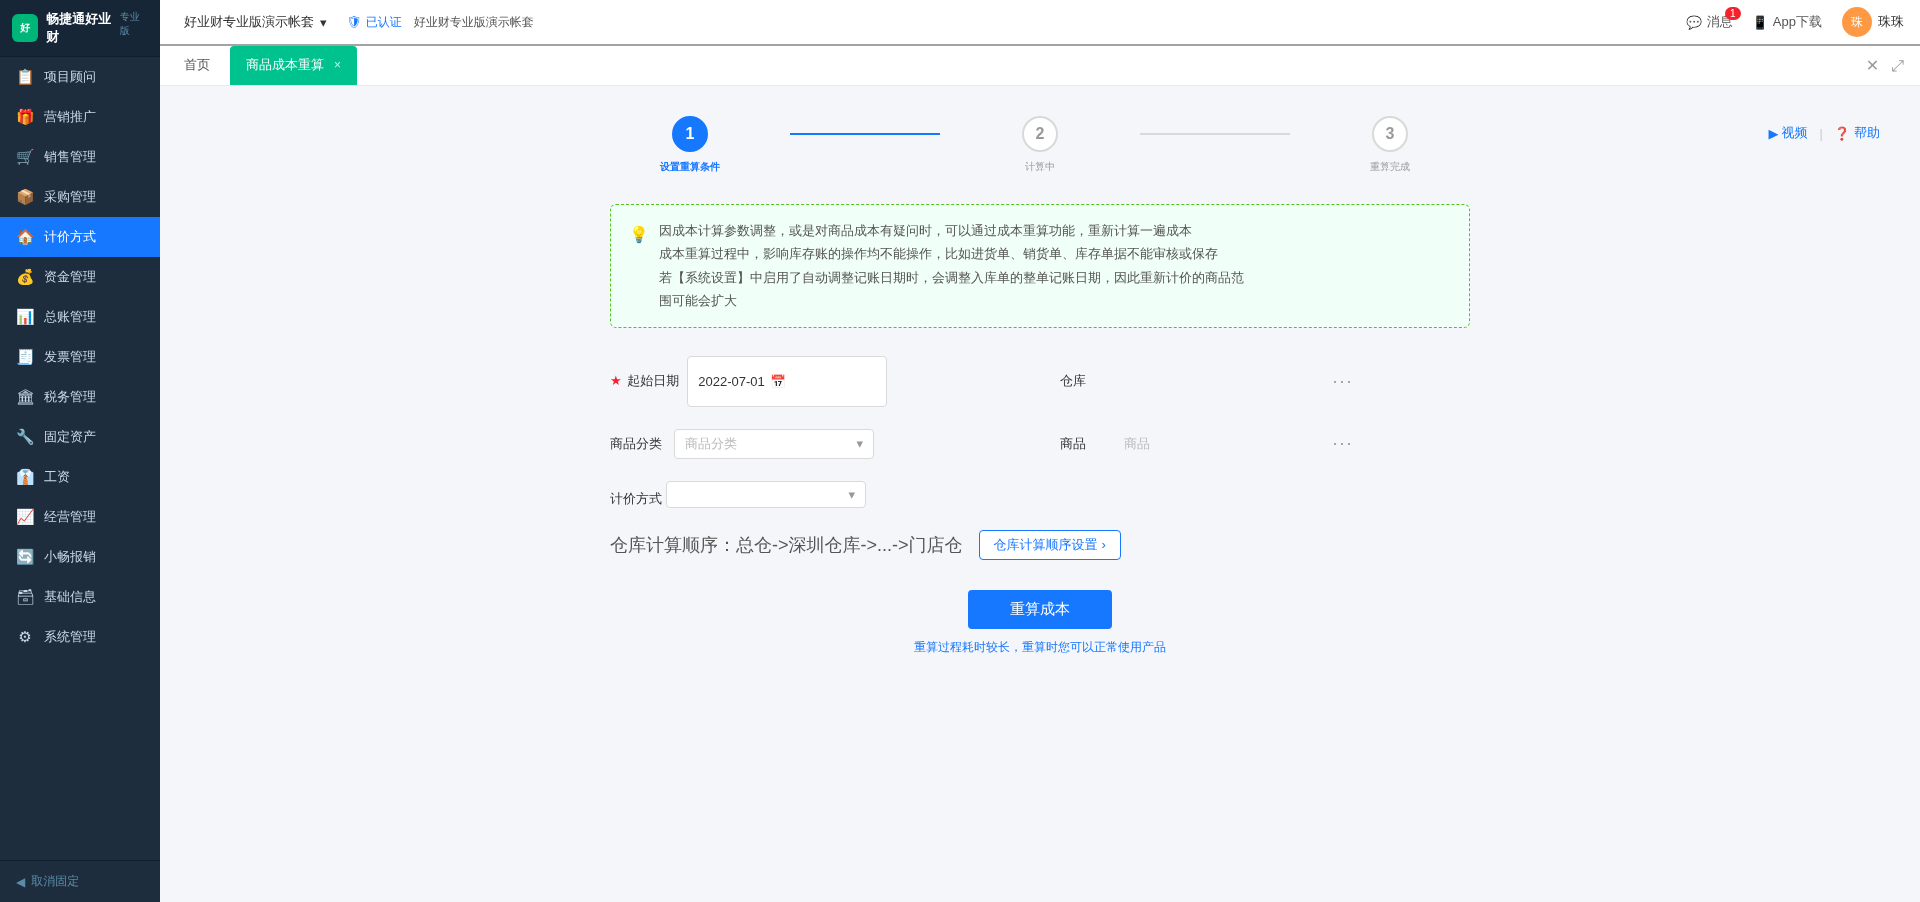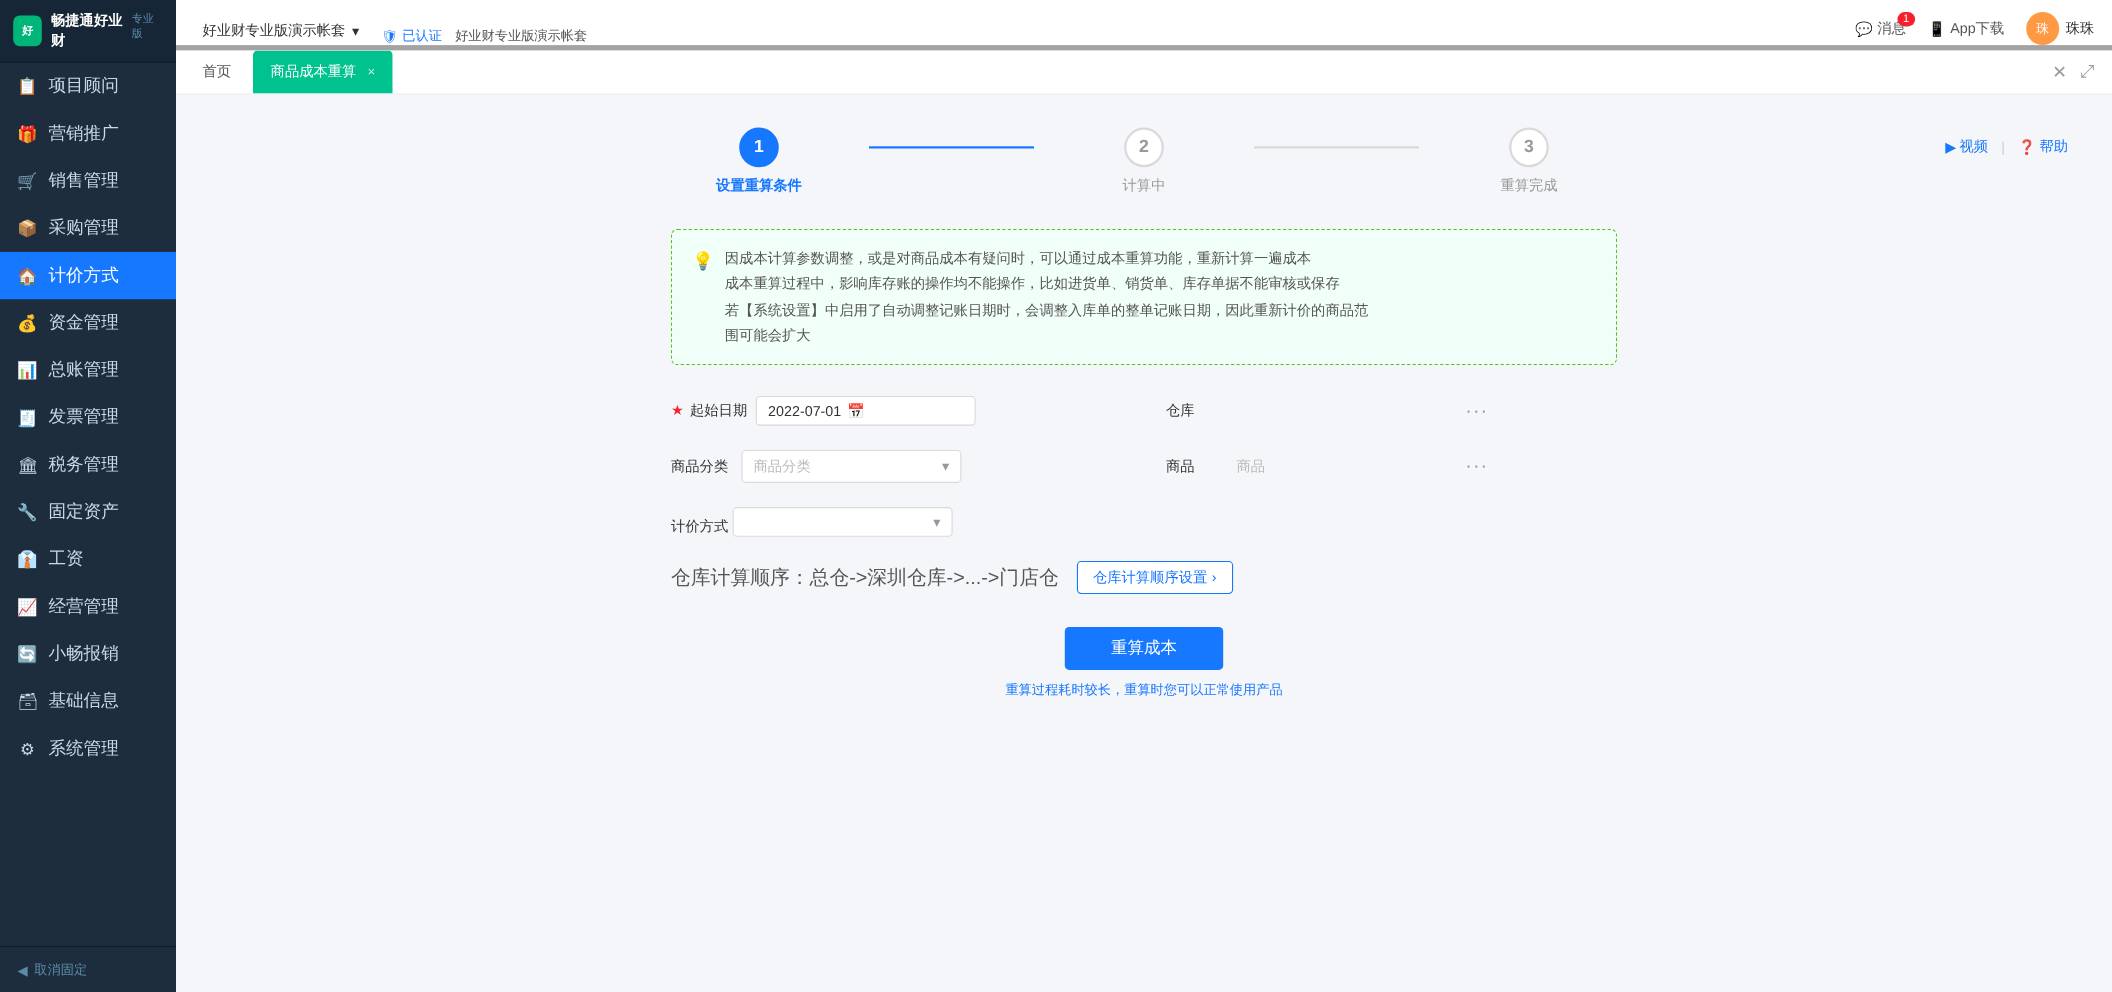--- a/index.html
+++ b/index.html
@@ -47,21 +47,21 @@
       display: flex;
       align-items: center;
       gap: 10px;
       padding: 11px 16px;
       cursor: pointer;
       color: #c8d8e8;
       transition: background 0.15s;
     }
     .sidebar-item.active { background: #1677ff; color: #fff; }
     .sidebar-item-icon { font-size: 15px; width: 18px; text-align: center; }
-    .sidebar-item-label { font-size: 16px; font-family: Liberation Serif, serif; }
+    .sidebar-item-label { font-size: 13px; font-family: Liberation Serif, serif; }
 
     .sidebar-footer {
       padding: 12px 16px;
       color: #5a8ba8;
       font-size: 12px;
       display: flex;
       align-items: center;
       gap: 6px;
       cursor: pointer;
       border-top: 1px solid #0f1e2d;
@@ -74,23 +74,23 @@
       flex-direction: column;
       height: 100%;
       background: #f5f6fa;
     }
 
     
     .topbar {
       background: #fff;
       height: 46px;
       display: flex;
-      align-items: flex-end;
+      align-items: center;
       padding: 0 16px;
-      border-bottom: 5px solid #a3a3a3;
+      border-bottom: 2px solid #a3a3a3;
       gap: 12px;
       flex-shrink: 0;
     }
     .topbar-account-select {
       display: flex;
       align-items: center;
       gap: 6px;
       color: #333;
       font-size: 13px;
       cursor: pointer;
@@ -231,21 +231,21 @@
       color: #999;
       background: #fff;
       z-index: 1;
     }
     .step-circle.active {
       background: #1677ff;
       border-color: #1677ff;
       color: #fff;
     }
     .step-label {
-      font-size: 13px;
+      font-size: 10px;
       color: #999;
     }
     .step-label.active { color: #1677ff; font-weight: bold; }
     .step-line {
       flex: 1;
       height: 2px;
       background: #d9d9d9;
       margin-top: 17px;
     }
     .step-line.done { background: #1677ff; }
@@ -308,21 +308,21 @@
     .form-label {
       color: #333;
       font-size: 13px;
       white-space: nowrap;
       min-width: 56px;
     }
     .required-star { color: #f5222d; margin-right: 2px; }
     .form-input {
       border: 1px solid #d9d9d9;
       border-radius: 4px;
-      padding: 5px 10px;
+      padding: 17px 10px;
       font-size: 13px;
       color: #333;
       background: #fff;
       width: 200px;
       display: flex;
       align-items: center;
       gap: 6px;
     }
     .form-input-icon { color: #1677ff; cursor: pointer; }
     .form-select {

